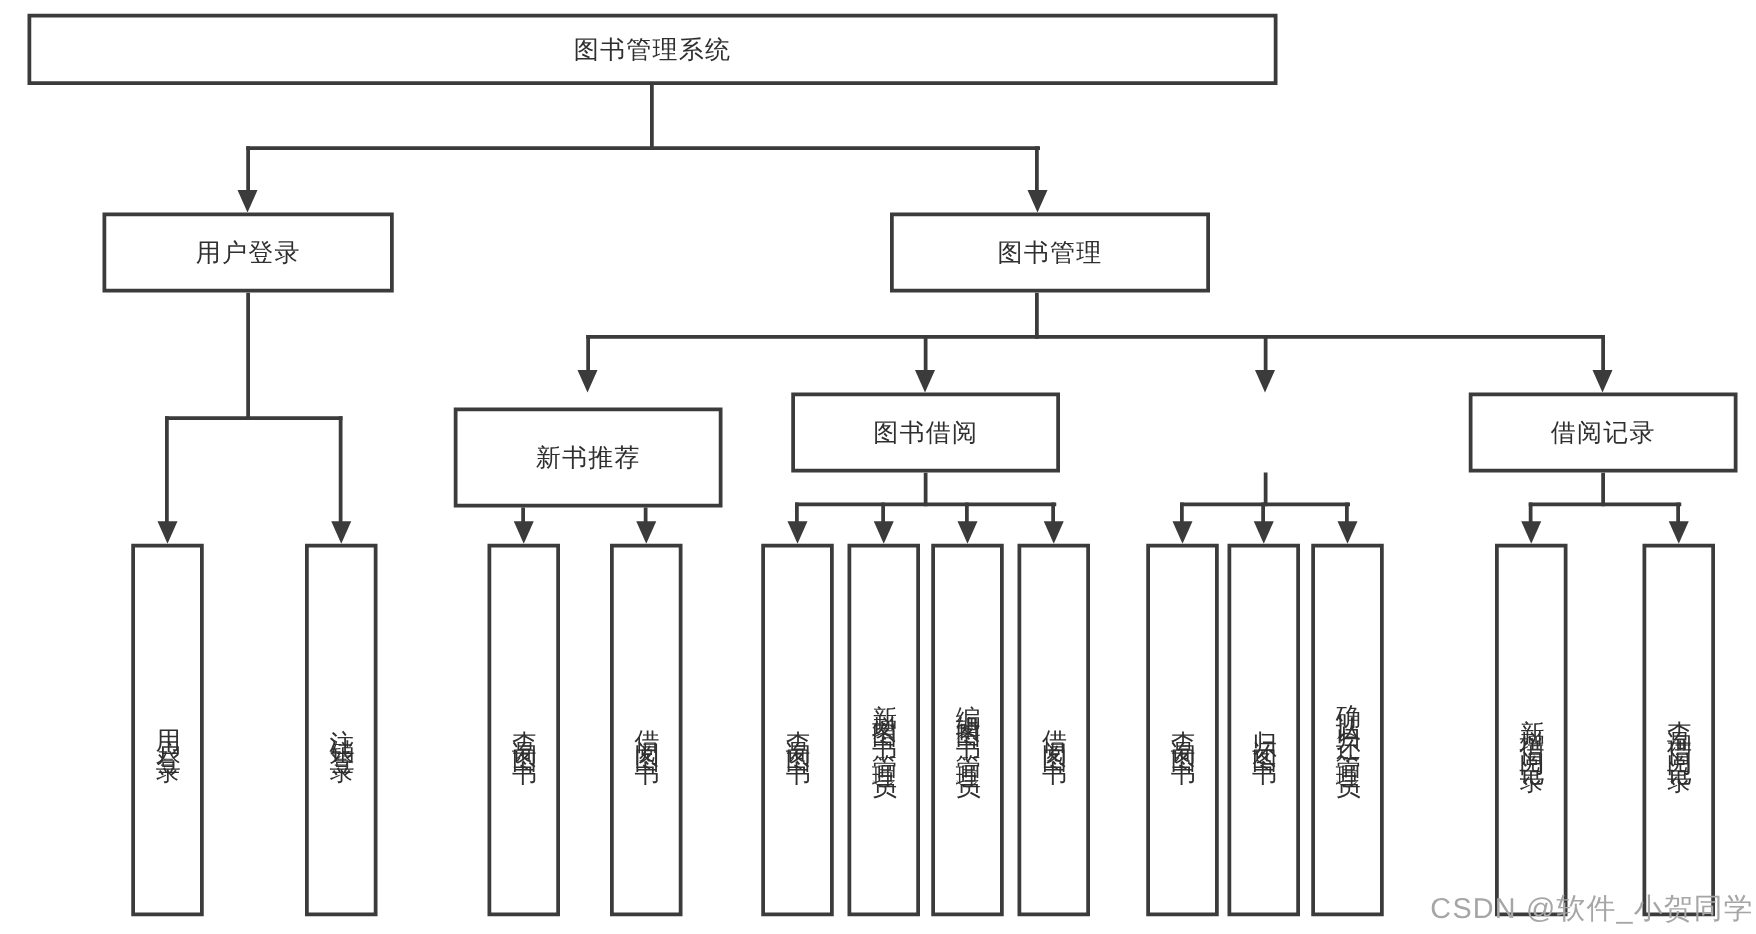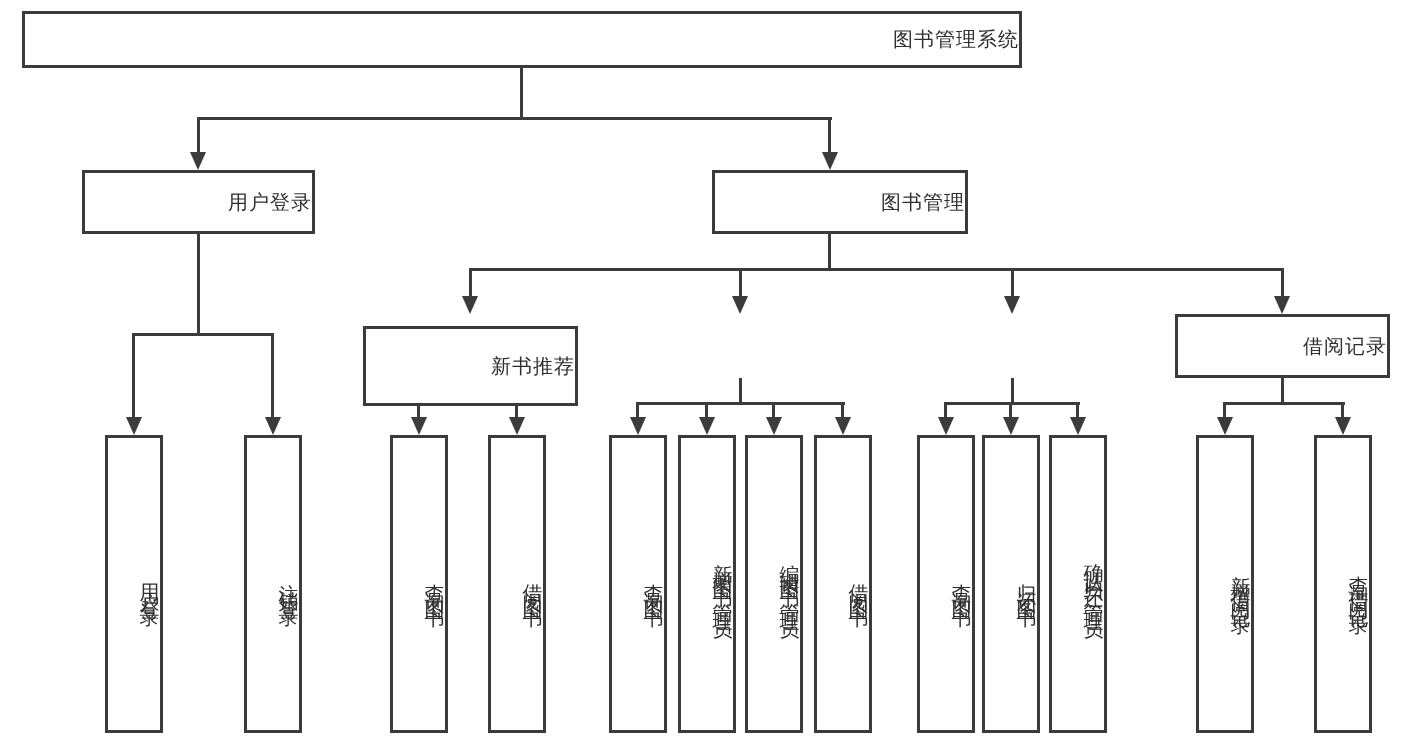--- a/index.html
+++ b/index.html
@@ -14,21 +14,21 @@
     background:#ffffff;
     overflow:hidden;
     font-family:"Liberation Sans", sans-serif;
     color:var(--text);
   }
   .box{
     position:absolute;
     background:#ffffff;
     border:3px solid var(--line);
     box-sizing:border-box;
-    display:flex;align-items:center;justify-content:flex-end;
+    display:flex;align-items:center;justify-content:center;
     z-index:2;
   }
   .h-box .label{
     font-size:20px;
     letter-spacing:1px;
     white-space:nowrap;
   }
   .v-box{width:58px;height:298px;}
   .v-box .vlabel{
     writing-mode:vertical-rl;
@@ -91,20 +91,23 @@
   <div class="arr" style="left:462px;top:296px"></div>
   <div class="vl" style="left:739px;top:268px;height:30px"></div>
   <div class="arr" style="left:732px;top:296px"></div>
   <div class="vl" style="left:1011px;top:268px;height:30px"></div>
   <div class="arr" style="left:1004px;top:296px"></div>
   <div class="vl" style="left:1281px;top:268px;height:30px"></div>
   <div class="arr" style="left:1274px;top:296px"></div>
 
   <div class="box h-box" style="left:363px;top:326px;width:215px;height:80px">
     <span class="label">新书推荐</span>
+  </div>
+  <div class="box h-box" style="left:633px;top:314px;width:215px;height:64px">
+    <span class="label">图书借阅</span>
   </div>
   <div class="box h-box" style="left:1175px;top:314px;width:215px;height:64px">
     <span class="label">借阅记录</span>
   </div>
 
   <div class="vl" style="left:469px;top:378px;height:27px"></div>
   <div class="hl" style="left:417px;top:402px;width:102px"></div>
   <div class="vl" style="left:417px;top:402px;height:16px"></div>
   <div class="arr" style="left:411px;top:417px"></div>
   <div class="vl" style="left:515px;top:402px;height:16px"></div>
@@ -174,14 +177,15 @@
     <span class="vlabel">确认归还（管理员）</span>
   </div>
 
   <div class="box v-box" style="left:1196px;top:435px">
     <span class="vlabel">新增借阅记录</span>
   </div>
   <div class="box v-box" style="left:1314px;top:435px">
     <span class="vlabel">查询借阅记录</span>
   </div>
 
+  <div id="watermark">CSDN @软件_小贺同学</div>
 
 </div>
 
 </body></html>

